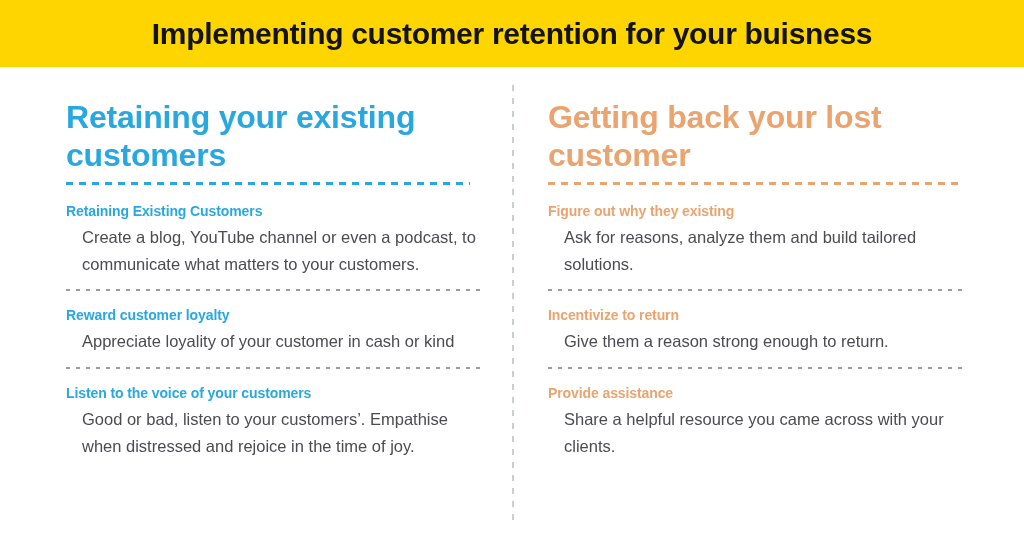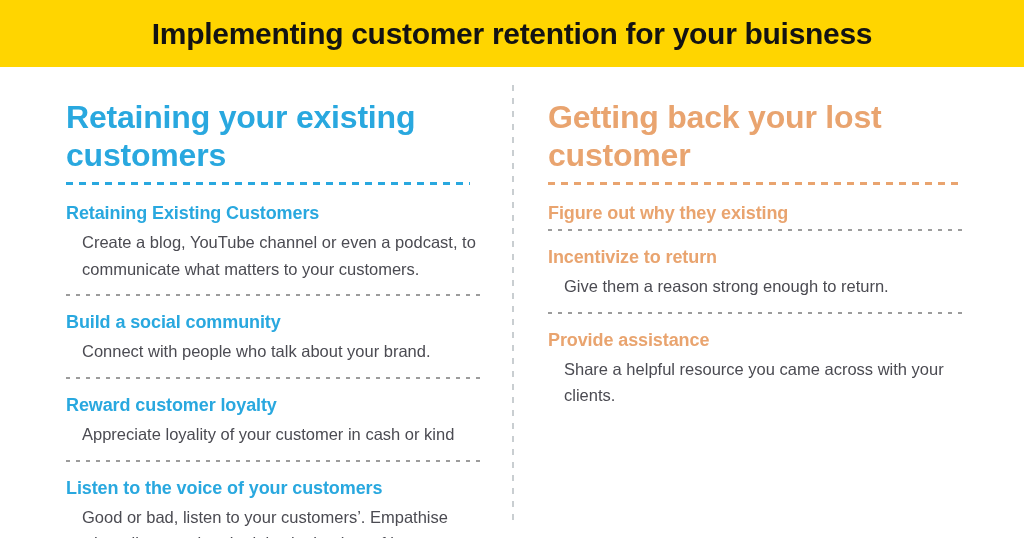--- a/index.html
+++ b/index.html
@@ -36,21 +36,21 @@
     color:var(--accent);
   }
   .heading-underline{
     height:3px;
     margin:7px 0 18px 0;
     background:repeating-linear-gradient(to right, var(--accent) 0 7px, transparent 7px 13px);
   }
   .col-left .heading-underline{width:404px;}
   .item-title{
     margin:0 0 5px 0;
-    font-size:18px;
+    font-size:14px;
     font-weight:bold;
     letter-spacing:-0.1px;
     color:var(--accent);
   }
   .item-body{
     margin:0 0 12px 16px;
     font-size:16.5px;
     line-height:1.62;
     color:var(--body-text,#4B4B52);
   }
@@ -81,25 +81,20 @@
     <section class="col col-left" style="--accent: #29A8DF;">
       <h2 class="col-heading">Retaining your existing customers</h2>
       <div class="heading-underline"></div>
 
       <div>
         <h3 class="item-title">Retaining Existing Customers</h3>
         <p class="item-body">Create a blog, YouTube channel or even a podcast, to communicate what matters to your customers.</p>
         <div class="sep"></div>
       </div>
 
-      <div>
-        <h3 class="item-title">Build a social community</h3>
-        <p class="item-body">Connect with people who talk about your brand.</p>
-        <div class="sep"></div>
-      </div>
 
       <div>
         <h3 class="item-title">Reward customer loyalty</h3>
         <p class="item-body">Appreciate loyality of your customer in cash or kind</p>
         <div class="sep"></div>
       </div>
 
       <div>
         <h3 class="item-title">Listen to the voice of your customers</h3>
         <p class="item-body">Good or bad, listen to your customers’. Empathise when distressed and rejoice in the time of joy.</p>
@@ -107,20 +102,21 @@
     </section>
 
     <div class="divider"></div>
 
     <section class="col col-right" style="--accent: #E9A46F;">
       <h2 class="col-heading">Getting back your lost customer</h2>
       <div class="heading-underline"></div>
 
       <div>
         <h3 class="item-title">Figure out why they existing</h3>
+        <p class="item-body">Ask for reasons, analyze them and build tailored solutions.</p>
         <div class="sep"></div>
       </div>
 
       <div>
         <h3 class="item-title">Incentivize to return</h3>
         <p class="item-body">Give them a reason strong enough to return.</p>
         <div class="sep"></div>
       </div>
 
 

